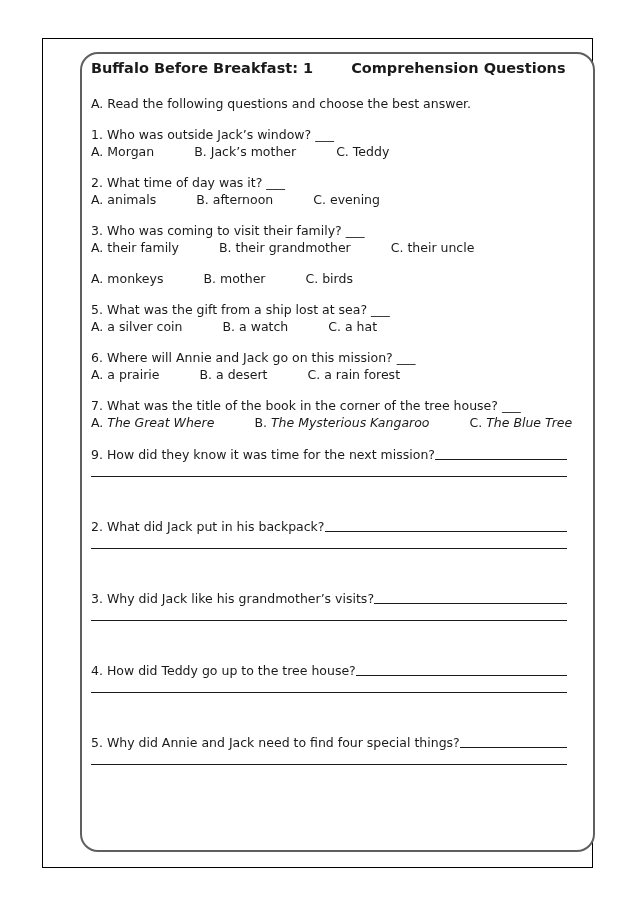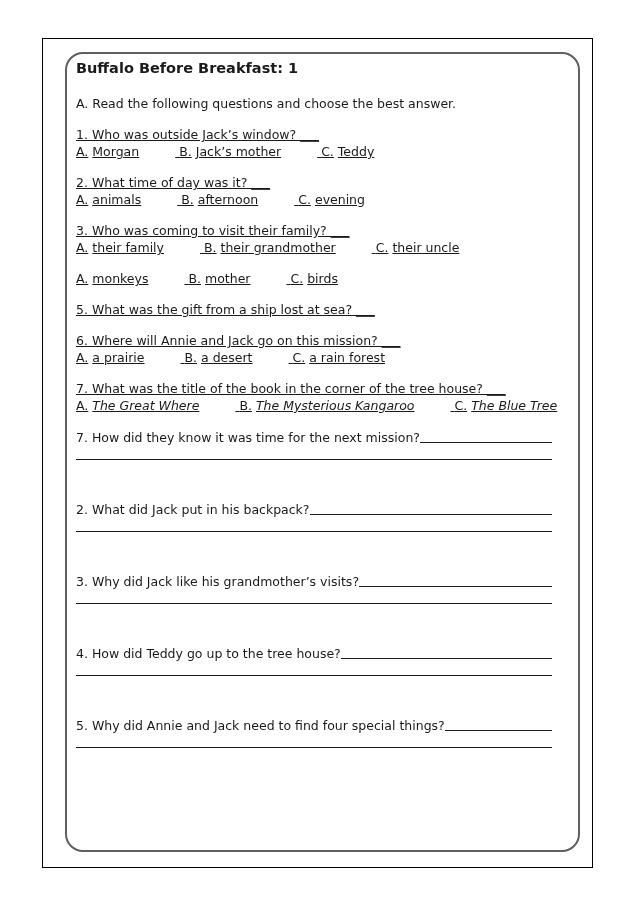--- a/index.html
+++ b/index.html
@@ -19,21 +19,21 @@
     left: 42px;
     top: 38px;
     width: 551px;
     height: 830px;
     border: 1px solid #000000;
     box-sizing: border-box;
     background: #ffffff;
   }
   .panel {
     position: absolute;
-    left: 22px;
+    left: 37px;
     top: 13px;
     width: 515px;
     height: 800px;
     box-sizing: border-box;
     border: 2px solid #5f5f5f;
     border-radius: 18px;
     padding: 6px 26px 0 9px;
     font-size: 12.5px;
     line-height: 17px;
     overflow: hidden;
@@ -44,21 +44,21 @@
     gap: 38px;
     font-size: 14.5px;
     font-weight: bold;
     line-height: 17px;
     white-space: nowrap;
   }
   .instr-a {
     margin-top: 18px;
     white-space: nowrap;
   }
-  .mc { margin-top: 14px; text-decoration: underline; }
+  .mc { margin-top: 14px; }
   .qtext { white-space: nowrap; }
   .opts { white-space: nowrap; }
   .opt { margin-right: 36px; }
   .opt:last-child { margin-right: 0; }
   .pfx { margin-right: 4px; }
   .it { font-style: italic; }
   .instr-b {
     margin-top: 27px;
     white-space: nowrap;
   }
@@ -81,20 +81,21 @@
   }
 </style>
 </head>
 <body>
 
 <div class="outer-box">
   <div class="panel">
 
     <div class="title">
       <span>Buffalo Before Breakfast: 1</span>
+      <span>Comprehension Questions</span>
     </div>
 
     <div class="instr-a">A. Read the following questions and choose the best answer.</div>
 
     <div class="mc">
       <div class="qtext">1. Who was outside Jack’s window? ___</div>
       <div class="opts">
         <span class="opt"><span class="pfx">A.</span><span class="lbl">Morgan</span></span>
         <span class="opt"><span class="pfx">B.</span><span class="lbl">Jack’s mother</span></span>
         <span class="opt"><span class="pfx">C.</span><span class="lbl">Teddy</span></span>
@@ -122,20 +123,25 @@
     <div class="mc">
       <div class="opts">
         <span class="opt"><span class="pfx">A.</span><span class="lbl">monkeys</span></span>
         <span class="opt"><span class="pfx">B.</span><span class="lbl">mother</span></span>
         <span class="opt"><span class="pfx">C.</span><span class="lbl">birds</span></span>
       </div>
     </div>
 
     <div class="mc">
       <div class="qtext">5. What was the gift from a ship lost at sea? ___</div>
+      <div class="opts">
+        <span class="opt"><span class="pfx">A.</span><span class="lbl">a silver coin</span></span>
+        <span class="opt"><span class="pfx">B.</span><span class="lbl">a watch</span></span>
+        <span class="opt"><span class="pfx">C.</span><span class="lbl">a hat</span></span>
+      </div>
     </div>
 
     <div class="mc">
       <div class="qtext">6. Where will Annie and Jack go on this mission? ___</div>
       <div class="opts">
         <span class="opt"><span class="pfx">A.</span><span class="lbl">a prairie</span></span>
         <span class="opt"><span class="pfx">B.</span><span class="lbl">a desert</span></span>
         <span class="opt"><span class="pfx">C.</span><span class="lbl">a rain forest</span></span>
       </div>
     </div>
@@ -145,21 +151,21 @@
       <div class="opts">
         <span class="opt"><span class="pfx">A.</span><span class="lbl it">The Great Where</span></span>
         <span class="opt"><span class="pfx">B.</span><span class="lbl it">The Mysterious Kangaroo</span></span>
         <span class="opt"><span class="pfx">C.</span><span class="lbl it">The Blue Tree</span></span>
       </div>
     </div>
 
 
     <div class="ob first">
       <div class="line1">
-        <span class="qb">7. How did they know it was time for the next mission?</span>
+        <span class="qb">9. How did they know it was time for the next mission?</span>
         <span class="fill"></span>
       </div>
       <div class="ans"></div>
     </div>
 
     <div class="ob">
       <div class="line1">
         <span class="qb">2. What did Jack put in his backpack?</span>
         <span class="fill"></span>
       </div>

